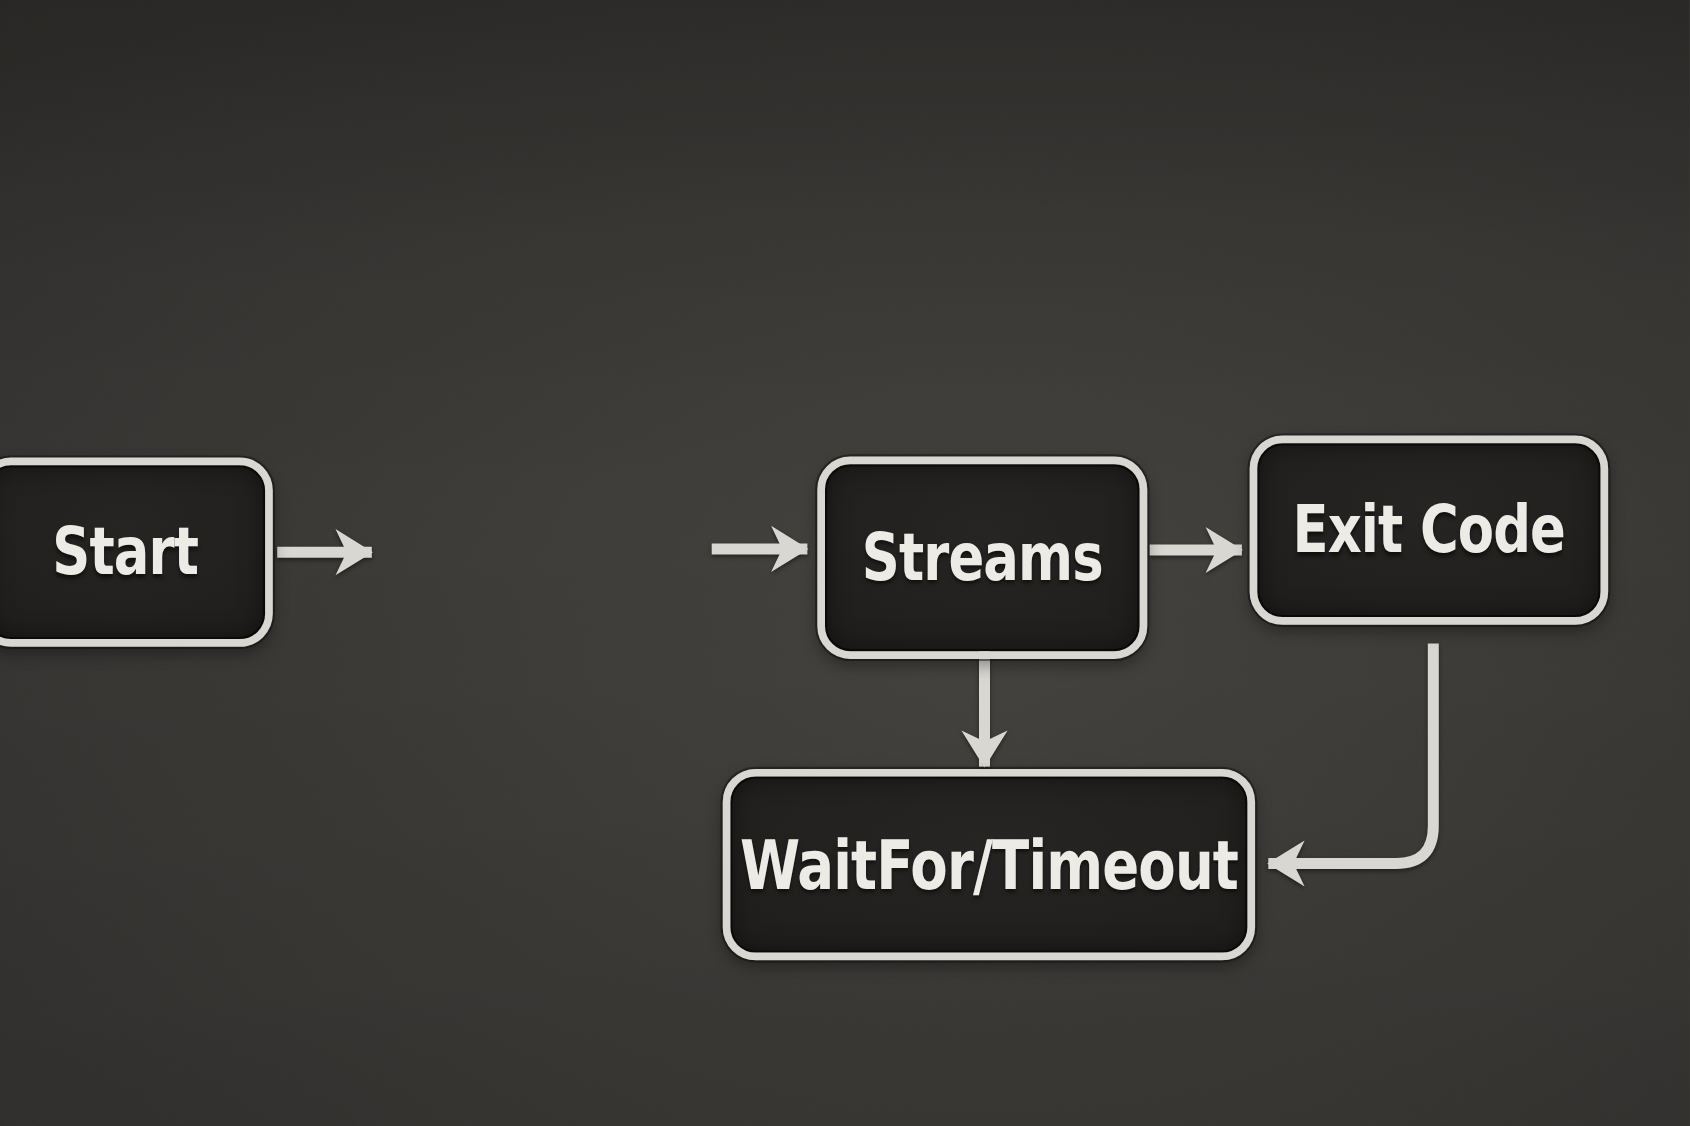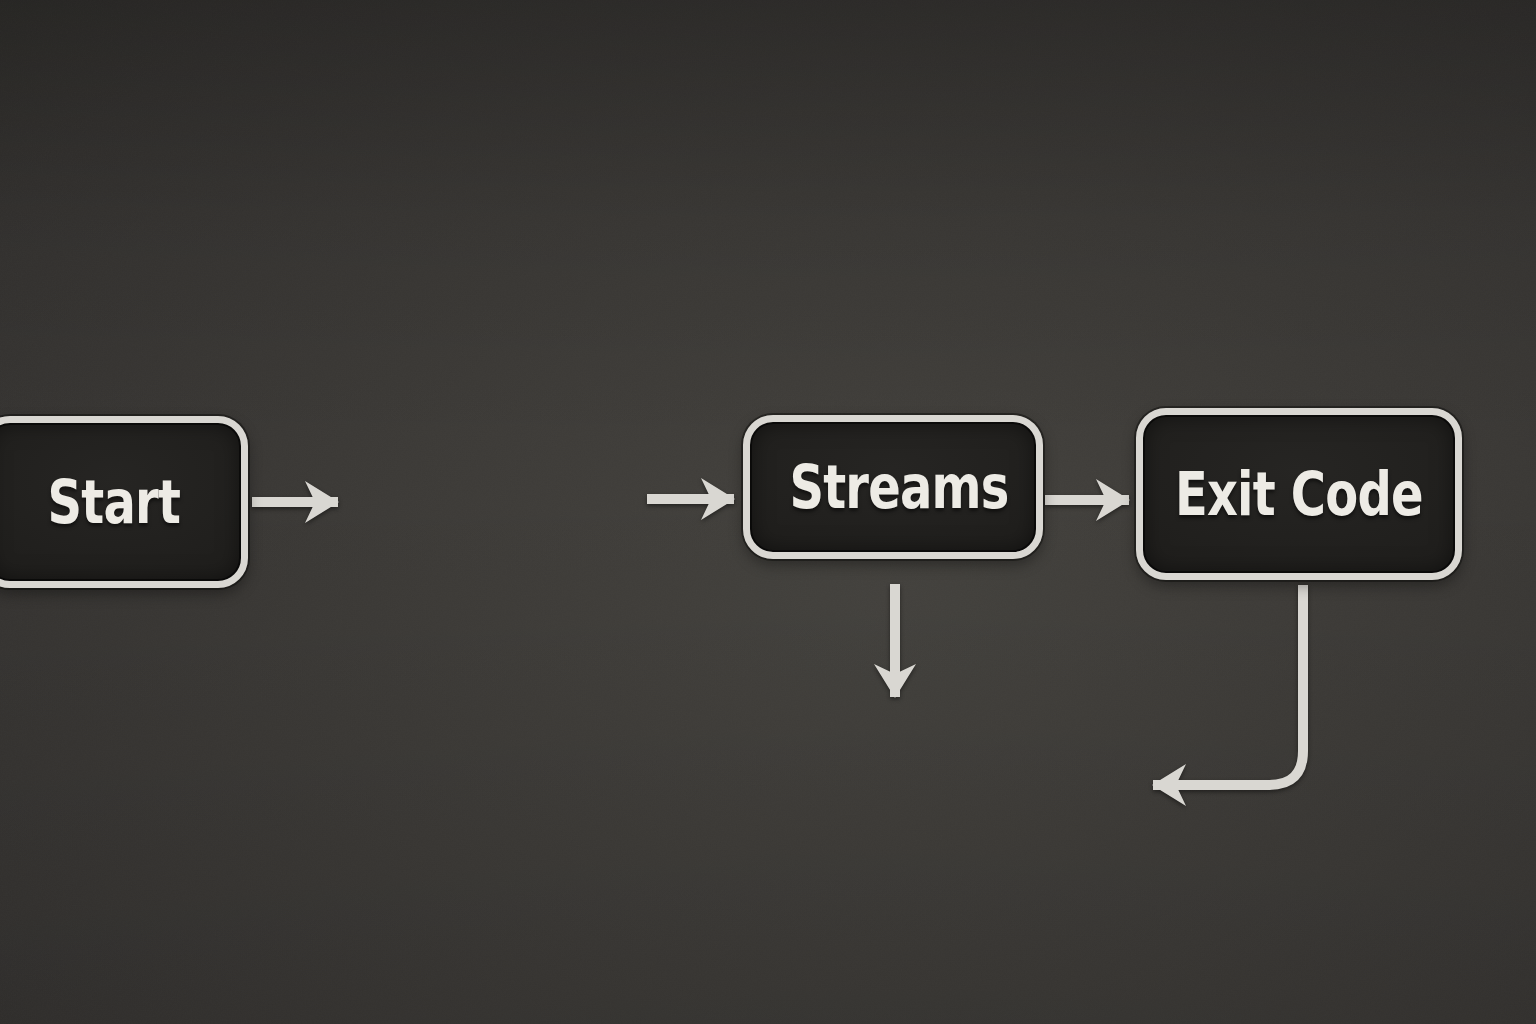--- a/index.html
+++ b/index.html
@@ -43,22 +43,22 @@
     color:var(--text);
     font-weight:700;
     font-size:60px;
     letter-spacing:-1px;
     white-space:nowrap;
     transform:scaleX(.8);
     text-shadow:0 3px 4px rgba(0,0,0,.5);
   }
   .node-start          {left:-20px;  top:416px; width:268px; height:172px;}
   .node-running        {left:352px;  top:416px; width:293px; height:171px;}
-  .node-streams        {left:743px;  top:415px; width:300px; height:144px;justify-content:flex-end;}
-  .node-exit-code      {left:1136px; top:408px; width:326px; height:172px;}
+  .node-streams        {left:743px;  top:415px; width:300px; height:184px;}
+  .node-exit-code      {left:1136px; top:396px; width:326px; height:172px;}
   .node-waitfor-timeout{left:657px;  top:699px; width:484px; height:174px;}
   .node-waitfor-timeout .label{font-size:62px;}
 </style>
 </head>
 <body>
 
 <div class="stage">
 
   <svg class="noise" xmlns="http://www.w3.org/2000/svg">
     <filter id="paperNoise">
@@ -89,14 +89,17 @@
 
 
   <div class="node node-streams">
     <span class="label">Streams</span>
   </div>
 
   <div class="node node-exit-code">
     <span class="label">Exit Code</span>
   </div>
 
+  <div class="node node-waitfor-timeout">
+    <span class="label">WaitFor/Timeout</span>
+  </div>
 
 </div>
 
 </body></html>

